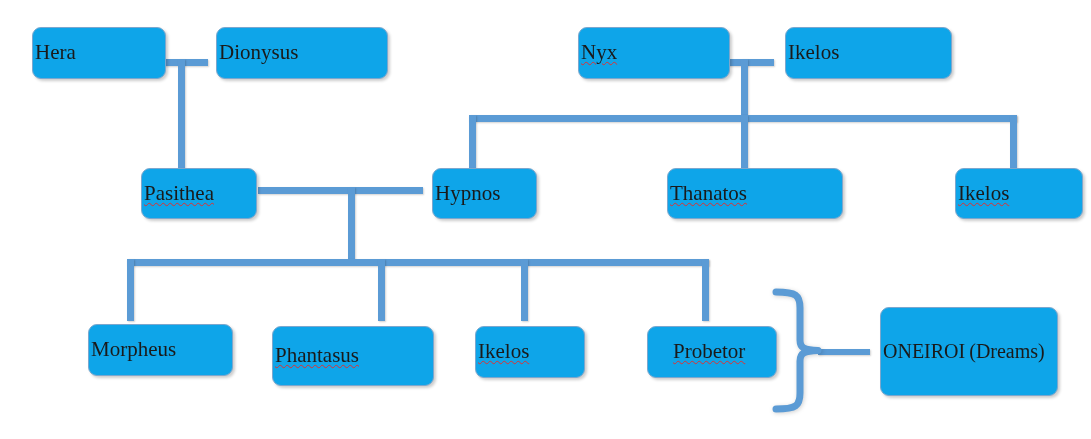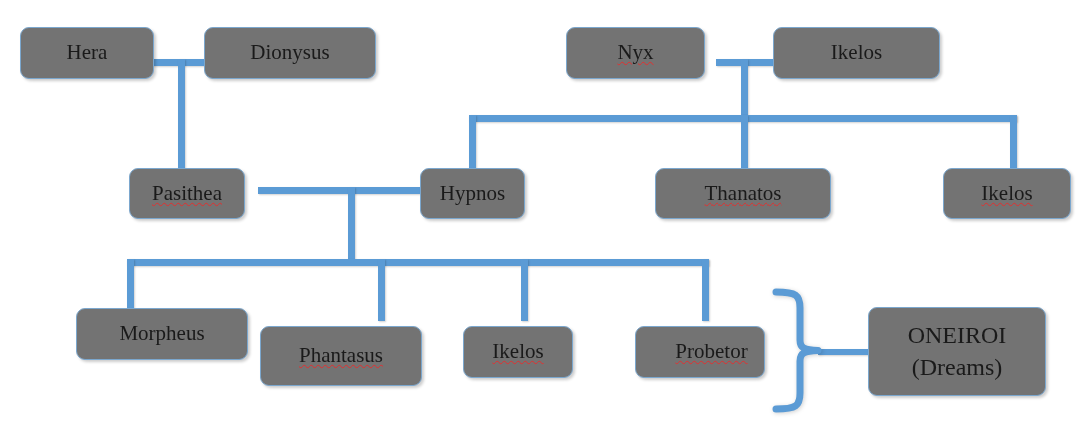--- a/index.html
+++ b/index.html
@@ -21,48 +21,49 @@
   .conn {
     position: absolute;
     background: #5B9BD5;
     box-shadow: 1px 1px 2px rgba(0,0,0,0.18);
   }
 
   
   .node {
     position: absolute;
     box-sizing: border-box;
-    background: #737373;
+    background: #0ea5e9;
     border: 1.6px solid #7BA7CE;
     border-radius: 9px;
     display: flex;
     align-items: center;
-    justify-content: center;
+    justify-content: flex-start;
     color: #1a1a1a;
     font-size: 21px;
     line-height: 1.12;
     text-align: center;
     box-shadow: 2px 2px 3px rgba(0,0,0,0.20);
     z-index: 5;
+    margin-left: 12px;
   }
   .node .label {
     display: inline-block;
     padding: 0 2px;
   }
   
   .node .label.misspelled {
     text-decoration: underline;
     text-decoration-style: wavy;
     text-decoration-color: #E03030;
     text-decoration-thickness: 1px;
     text-underline-offset: 2px;
   }
   .node.multiline {
-    flex-direction: column;
-    font-size: 24px;
+    flex-direction: row;
+    font-size: 20px;
   }
   .node.multiline .label { line-height: 1.32; }
 
   
   .brace {
     position: absolute;
     z-index: 4;
     filter: drop-shadow(1px 1px 2px rgba(0,0,0,0.18));
   }
 </style>
@@ -104,21 +105,21 @@
   </svg>
 
   <div class="node" style="left:20px; top:27px; width:134px; height:52px;">
     <span class="label">Hera</span>
   </div>
 
   <div class="node" style="left:204px; top:27px; width:172px; height:52px;">
     <span class="label">Dionysus</span>
   </div>
 
-  <div class="node" style="left:566px; top:27px; width:139px; height:52px;">
+  <div class="node" style="left:566px; top:27px; width:152px; height:52px;">
     <span class="label misspelled">Nyx</span>
   </div>
 
   <div class="node" style="left:773px; top:27px; width:167px; height:52px;">
     <span class="label">Ikelos</span>
   </div>
 
   <div class="node" style="left:129px; top:168px; width:116px; height:51px;">
     <span class="label misspelled">Pasithea</span>
   </div>
@@ -128,21 +129,21 @@
   </div>
 
   <div class="node" style="left:655px; top:168px; width:176px; height:51px;">
     <span class="label misspelled">Thanatos</span>
   </div>
 
   <div class="node" style="left:943px; top:168px; width:128px; height:51px;">
     <span class="label misspelled">Ikelos</span>
   </div>
 
-  <div class="node" style="left:76px; top:308px; width:172px; height:52px;">
+  <div class="node" style="left:76px; top:324px; width:145px; height:52px;">
     <span class="label">Morpheus</span>
   </div>
 
   <div class="node" style="left:260px; top:326px; width:162px; height:60px;">
     <span class="label misspelled">Phantasus</span>
   </div>
 
   <div class="node" style="left:463px; top:326px; width:110px; height:52px;font-family:Liberation Serif, serif;">
     <span class="label misspelled">Ikelos</span>
   </div>

